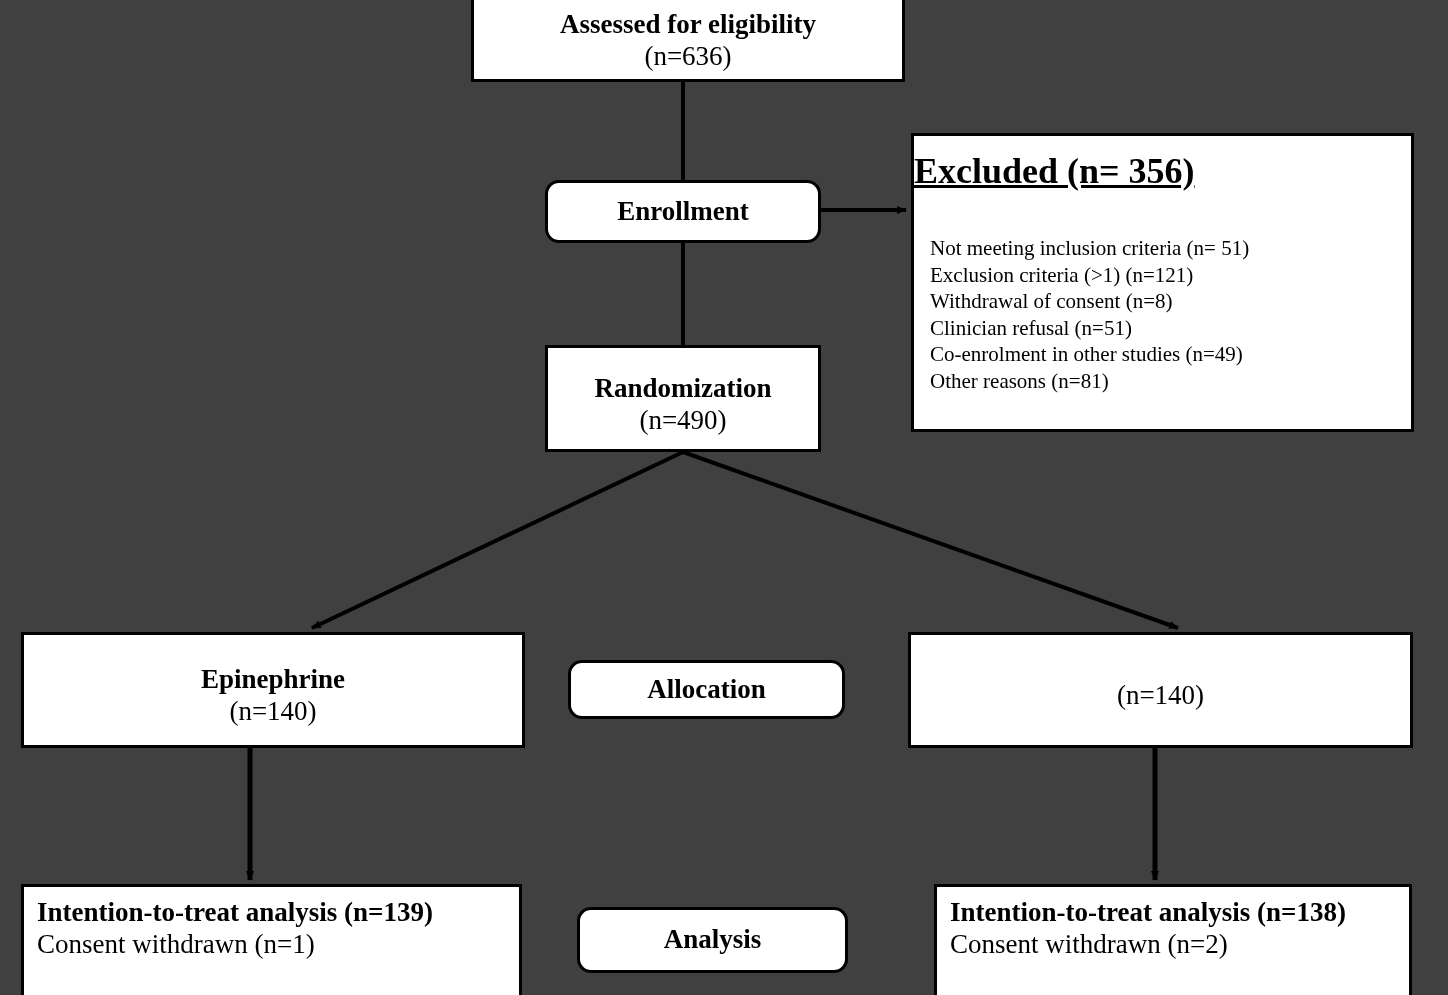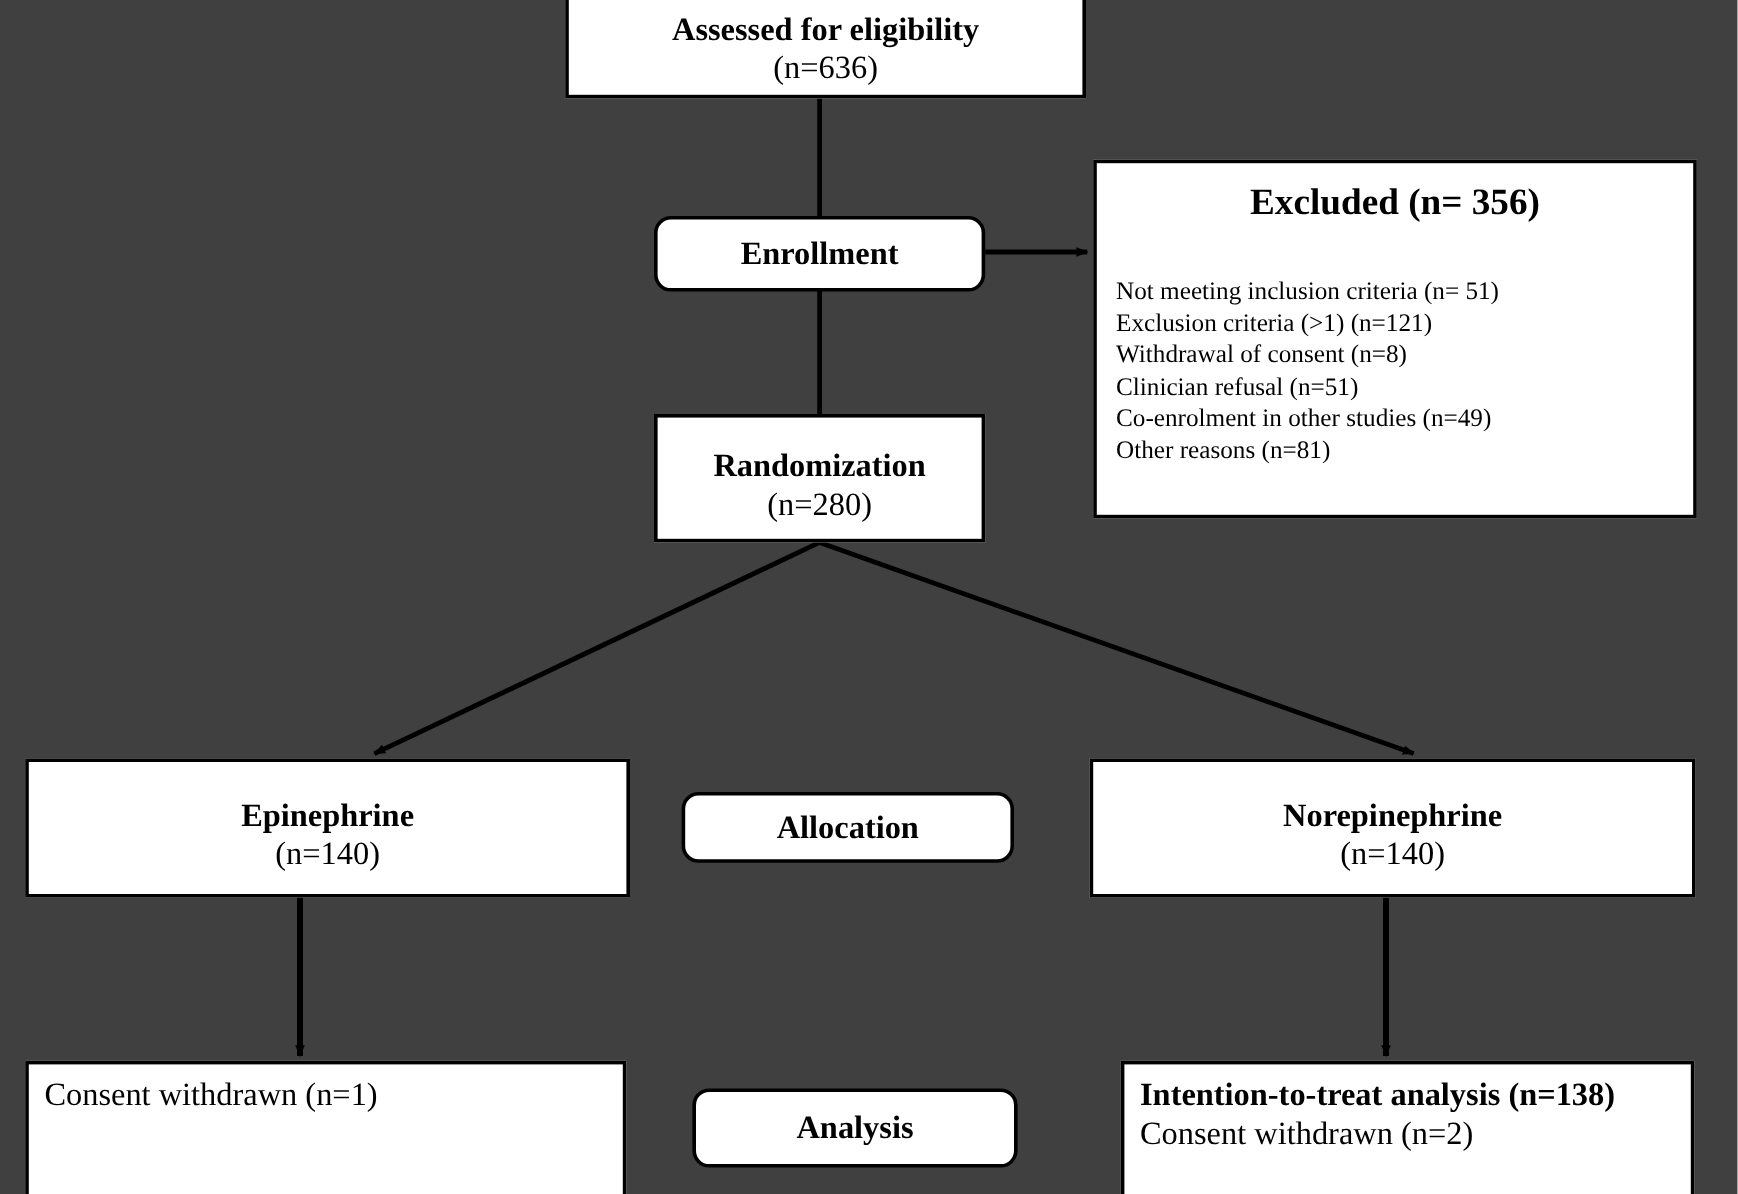--- a/index.html
+++ b/index.html
@@ -45,24 +45,24 @@
     white-space: nowrap;
   }
   .line2 {
     font-weight: normal;
     font-size: 27px;
     line-height: 1.18;
     white-space: nowrap;
   }
   .excl-title {
     font-weight: bold;
-    font-size: 31px;
-    text-align: center;
+    font-size: 36px;
     white-space: nowrap;
     margin-bottom: 22px;
+    text-decoration: underline;
   }
   .excl-list {
     font-weight: normal;
     font-size: 21px;
     line-height: 1.265;
     text-align: left;
     padding-left: 16px;
     margin-top: 21px;
   }
   .excl-item { white-space: nowrap; }
@@ -123,38 +123,38 @@
       <div class="excl-item">Exclusion criteria (&gt;1) (n=121)</div>
       <div class="excl-item">Withdrawal of consent (n=8)</div>
       <div class="excl-item">Clinician refusal (n=51)</div>
       <div class="excl-item">Co-enrolment in other studies (n=49)</div>
       <div class="excl-item">Other reasons (n=81)</div>
     </div>
   </div>
 
   <div class="node center" style="left:545px; top:345px; width:276px; height:107px; padding-top:12px;">
     <div class="line1">Randomization</div>
-    <div class="line2">(n=280)</div>
+    <div class="line2">(n=490)</div>
   </div>
 
   <div class="node center" style="left:21px; top:632px; width:504px; height:116px; padding-top:12px;">
     <div class="line1">Epinephrine</div>
     <div class="line2">(n=140)</div>
   </div>
 
   <div class="node rounded midlabel" style="left:568px; top:660px; width:277px; height:59px;">
     <div class="line1">Allocation</div>
   </div>
 
   <div class="node center" style="left:908px; top:632px; width:505px; height:116px; padding-top:12px;">
-    <div class="line1">Norepinephrine</div>
     <div class="line2">(n=140)</div>
   </div>
 
   <div class="node left-align" style="left:21px; top:884px; width:501px; height:130px; padding-top:10px;">
+    <div class="line1">Intention-to-treat analysis (n=139)</div>
     <div class="line2">Consent withdrawn (n=1)</div>
   </div>
 
   <div class="node rounded midlabel" style="left:577px; top:907px; width:271px; height:66px;">
     <div class="line1">Analysis</div>
   </div>
 
   <div class="node left-align" style="left:934px; top:884px; width:478px; height:130px; padding-top:10px;">
     <div class="line1">Intention-to-treat analysis (n=138)</div>
     <div class="line2">Consent withdrawn (n=2)</div>

